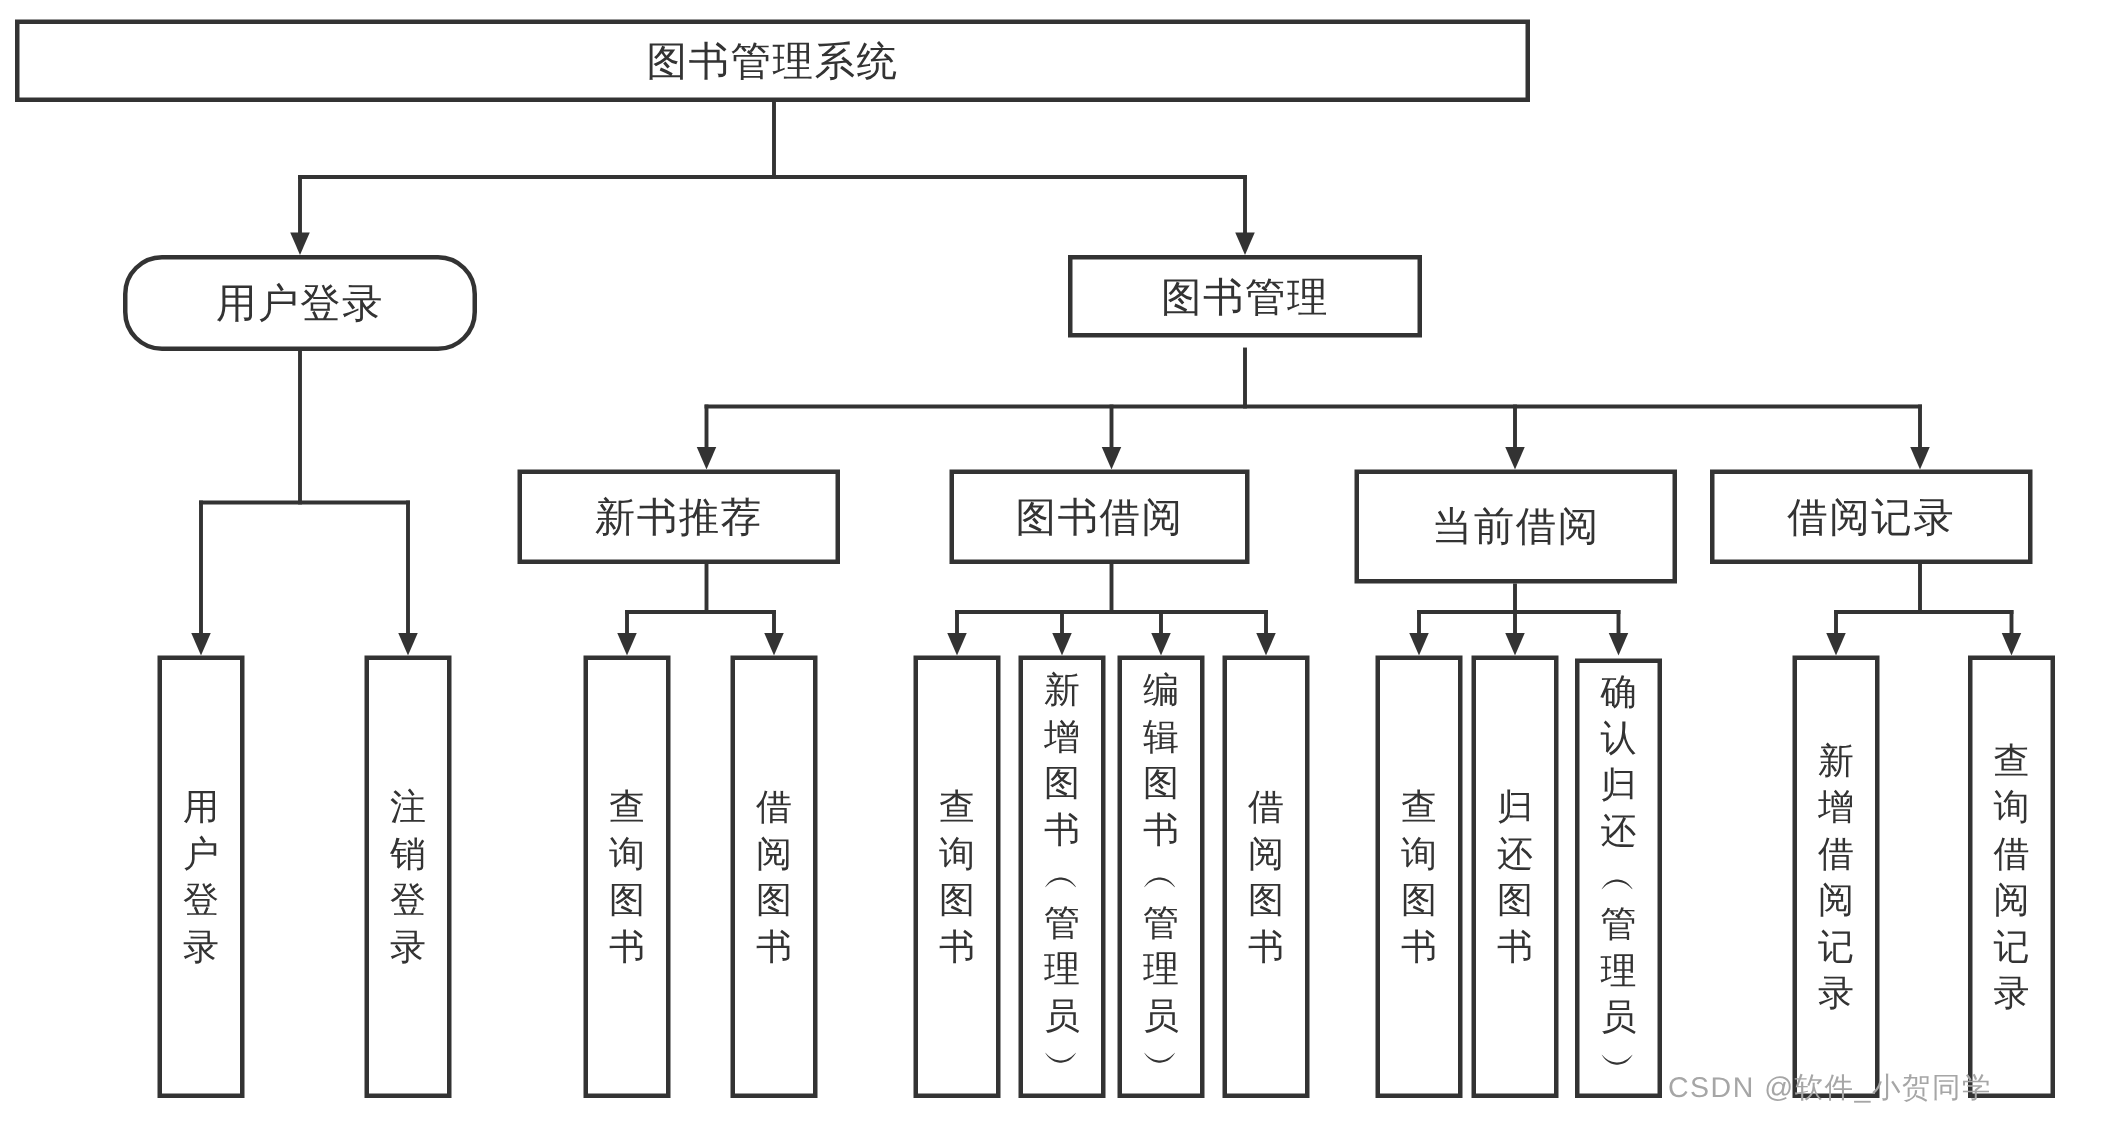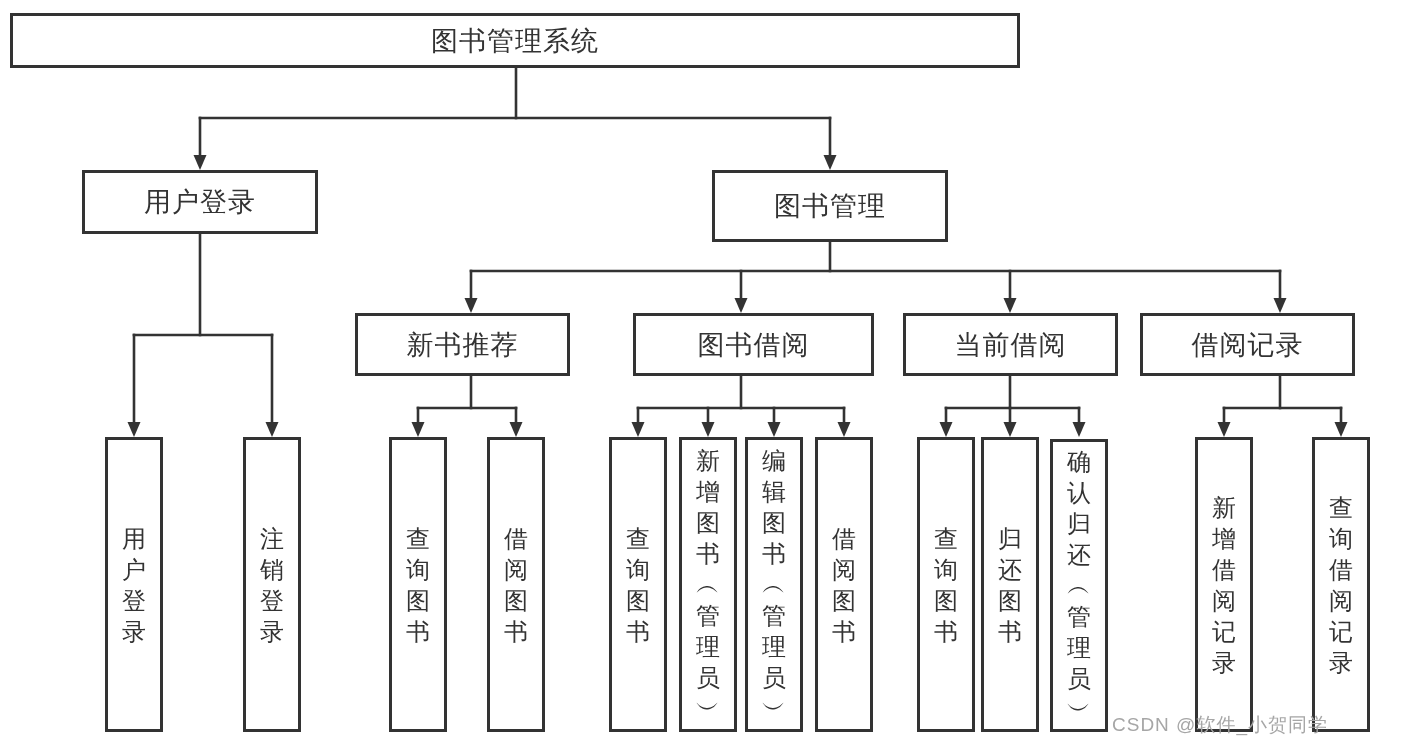--- a/index.html
+++ b/index.html
@@ -116,34 +116,34 @@
         <polygon points="1217.5,422 1230.5,422 1224,437" stroke="none"></polygon>
       <line x1="1341" y1="408" x2="1341" y2="423"></line>
         <polygon points="1334.5,422 1347.5,422 1341,437" stroke="none"></polygon>
     </g>
   </svg>
 
   <div class="hbox" style="left:10px;top:13px;width:1010px;height:55px;">
     <span>图书管理系统</span>
   </div>
 
-  <div class="hbox" style="left:82px;top:170px;width:236px;height:64px;">
+  <div class="hbox" style="left:82px;top:170px;width:236px;height:64px;border-radius:26px;">
     <span>用户登录</span>
   </div>
-  <div class="hbox" style="left:712px;top:170px;width:236px;height:72px;">
+  <div class="hbox" style="left:712px;top:170px;width:236px;height:55px;">
     <span>图书管理</span>
   </div>
 
-  <div class="hbox" style="left:355px;top:313px;width:215px;height:63px;">
+  <div class="hbox" style="left:345px;top:313px;width:215px;height:63px;">
     <span>新书推荐</span>
   </div>
-  <div class="hbox" style="left:633px;top:313px;width:241px;height:63px;font-family:Liberation Mono, monospace;">
+  <div class="hbox" style="left:633px;top:313px;width:200px;height:63px;font-family:Liberation Mono, monospace;">
     <span>图书借阅</span>
   </div>
-  <div class="hbox" style="left:903px;top:313px;width:215px;height:63px;">
+  <div class="hbox" style="left:903px;top:313px;width:215px;height:76px;">
     <span>当前借阅</span>
   </div>
   <div class="hbox" style="left:1140px;top:313px;width:215px;height:63px;">
     <span>借阅记录</span>
   </div>
 
   <div class="vbox" style="left:105px;top:437px;width:58px;height:295px;">
     <div class="vlabel">
         <div class="vchar">用</div>
         <div class="vchar">户</div>

